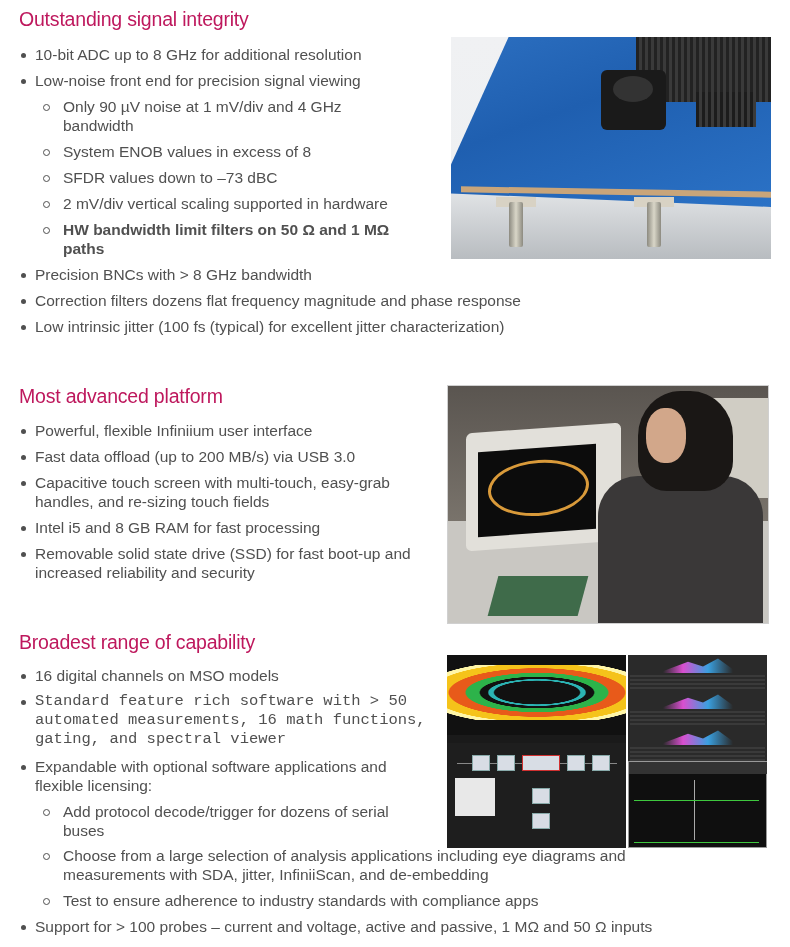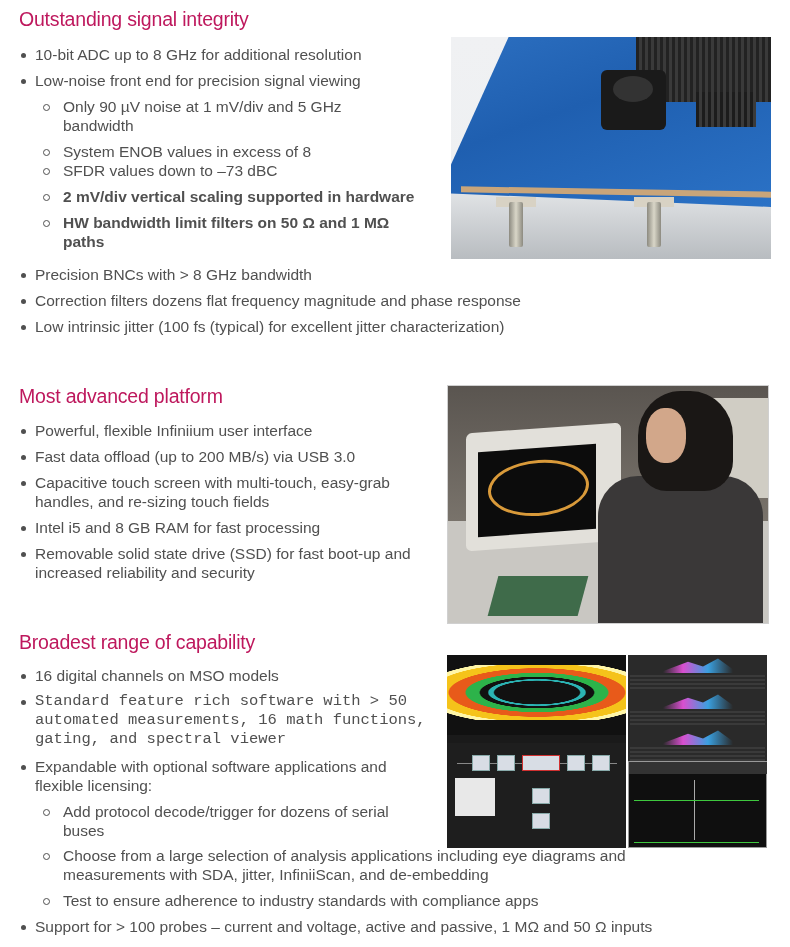--- a/index.html
+++ b/index.html
@@ -83,24 +83,24 @@
   .sw .scopepanel .trace2 { position: absolute; left: 5px; top: 80px; width: 125px; height: 1px; background: #3ec83e; }
   .sw .scopepanel .step { position: absolute; left: 65px; top: 18px; width: 1px; height: 60px; background: #aaa; }
 </style>
 </head>
 <body>
 
 <div class="heading" style="top:8px;">Outstanding signal integrity</div>
 <ul class="bullets" style="top:45px; width:440px;">
   <li class="l1" style="margin-bottom:7px;">10-bit ADC up to 8 GHz for additional resolution</li>
   <li class="l1" style="margin-bottom:7px;">Low-noise front end for precision signal viewing</li>
-  <li class="l2" style="width:320px; margin-bottom:7px;">Only 90 µV noise at 1 mV/div and 5 GHz bandwidth</li>
-  <li class="l2" style="">System ENOB values in excess of 8</li>
+  <li class="l2" style="width:320px; margin-bottom:7px;">Only 90 µV noise at 1 mV/div and 4 GHz bandwidth</li>
+  <li class="l2" style="margin-bottom:7px;">System ENOB values in excess of 8</li>
   <li class="l2" style="margin-bottom:7px;">SFDR values down to –73 dBC</li>
-  <li class="l2" style="margin-bottom:7px;font-weight:bold;">2 mV/div vertical scaling supported in hardware</li>
+  <li class="l2" style="margin-bottom:7px;">2 mV/div vertical scaling supported in hardware</li>
   <li class="l2" style="width:345px; margin-bottom:21px;font-weight:bold;">HW bandwidth limit filters on 50 Ω and 1 MΩ paths</li>
 </ul>
 <ul class="bullets" style="top:265px; width:600px;">
   <li class="l1" style="margin-bottom:7px;">Precision BNCs with &gt; 8 GHz bandwidth</li>
   <li class="l1" style="margin-bottom:7px;">Correction filters dozens flat frequency magnitude and phase response</li>
   <li class="l1">Low intrinsic jitter (100 fs (typical) for excellent jitter characterization)</li>
 </ul>
 
 <div class="img pcb">
   <div class="board"></div>

